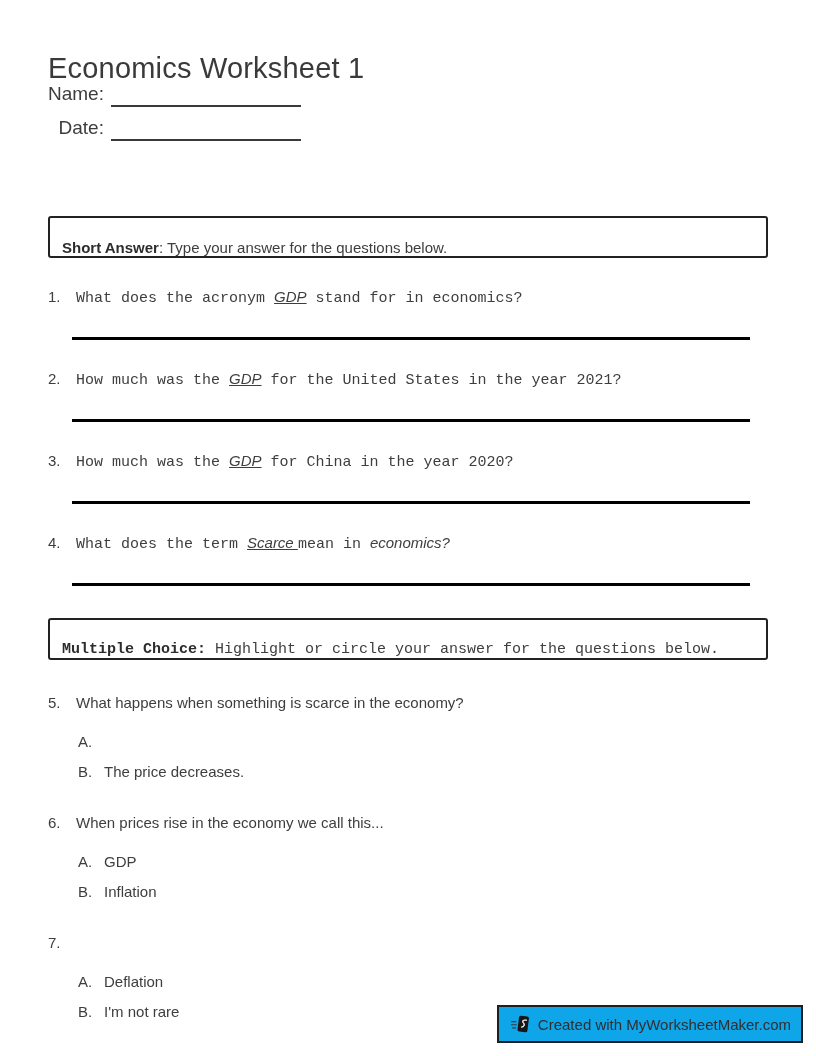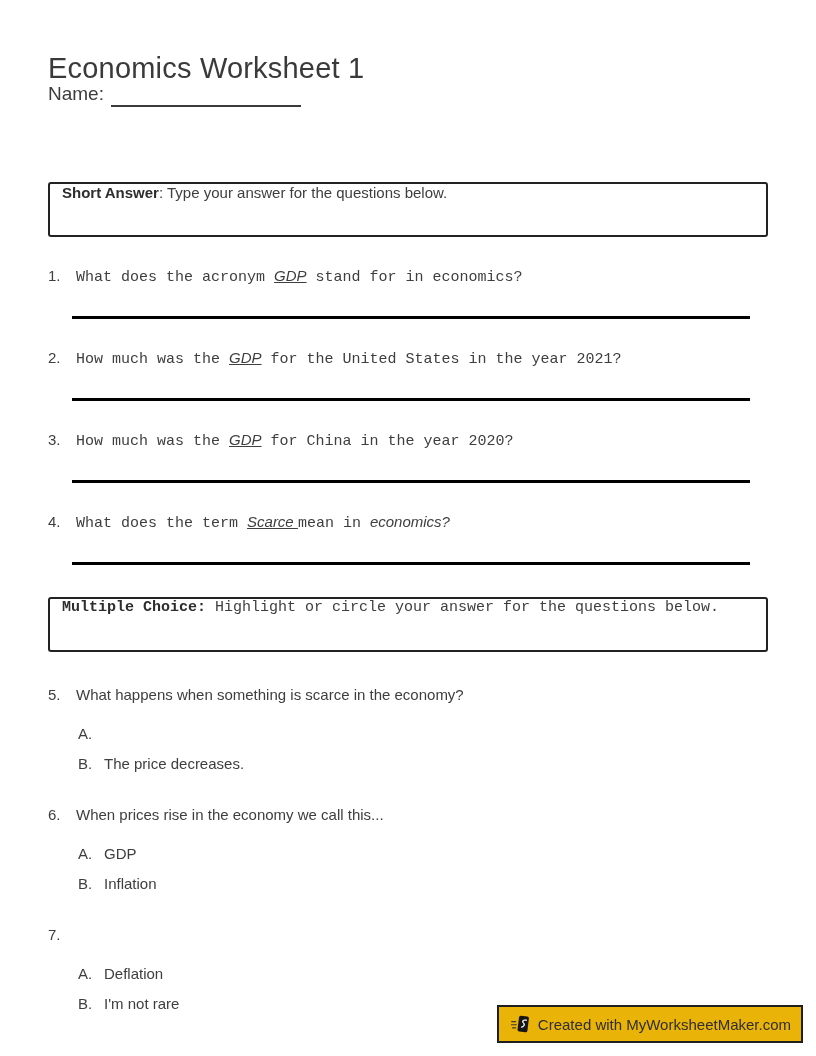--- a/index.html
+++ b/index.html
@@ -17,21 +17,21 @@
   .header { display: flex; justify-content: space-between; align-items: flex-start; margin-top: 2px; flex-direction: column; }
   .title { font-size: 29px; font-weight: 400; color: #3a3a3a; letter-spacing: 0.2px; margin-top: 2px; }
   .fill-ins { display: flex; flex-direction: column; align-items: flex-end; margin-top: -2px; }
   .fill-row { display: flex; align-items: flex-end; margin-bottom: 10px; }
   .fill-label { font-size: 19px; color: #3d3d3d; padding-bottom: 2px; }
   .fill-line { display: inline-block; width: 190px; height: 24px; border-bottom: 2px solid #3a3a3a; margin-left: 7px; }
 
   
   .section-box {
     border: 2px solid #222222; border-radius: 3px;
-    height: 55px; display: flex; align-items: flex-start;
+    height: 42px; display: flex; align-items: flex-end;
     padding-left: 12px; font-size: 15px; color: #3e3e3e;
     background: #ffffff;
   }
   .section-box .bold { font-weight: 700; color: #2d2d2d; white-space: pre; }
   .section-box .instr { white-space: pre; }
   .box-short-answer { margin-top: 65px; }
   .box-multiple-choice { margin-top: 32px; font-family: Liberation Mono, monospace; }
 
   
   .q-line { display: flex; font-size: 15px; line-height: 17px; color: #3e3e3e; }
@@ -45,36 +45,40 @@
 
   .mc { margin-top: 34px; }
   .options { margin-top: 22px; }
   .option { display: flex; font-size: 15px; line-height: 17px; margin-left: 30px; }
   .option + .option { margin-top: 13px; }
   .opt-letter { width: 26px; flex: 0 0 26px; }
 
   
   .footer-box {
     position: absolute; left: 497px; top: 1005px; width: 306px; height: 38px;
-    border: 2px solid #1f1f1f; background: #eab308;
+    border: 2px solid #1f1f1f; background: #0ea5e9;
     display: flex; align-items: center; padding: 0 10px 0 12px;
   }
   .footer-box .credit { font-size: 15px; color: #2f2f2f; margin-left: 7px; white-space: nowrap; }
   .logo-svg { display: block; }
 </style>
 </head>
 <body>
 
 <div class="page">
 
   <header class="header">
     <h1 class="title">Economics Worksheet 1</h1>
     <div class="fill-ins">
       <div class="fill-row">
         <span class="fill-label">Name:</span>
+        <span class="fill-line"></span>
+      </div>
+      <div class="fill-row">
+        <span class="fill-label">Date:</span>
         <span class="fill-line"></span>
       </div>
     </div>
   </header>
 
   <div class="section-box box-short-answer">
     <span class="bold">Short Answer</span>
       <span class="instr">: Type your answer for the questions below.</span>
   </div>
 

